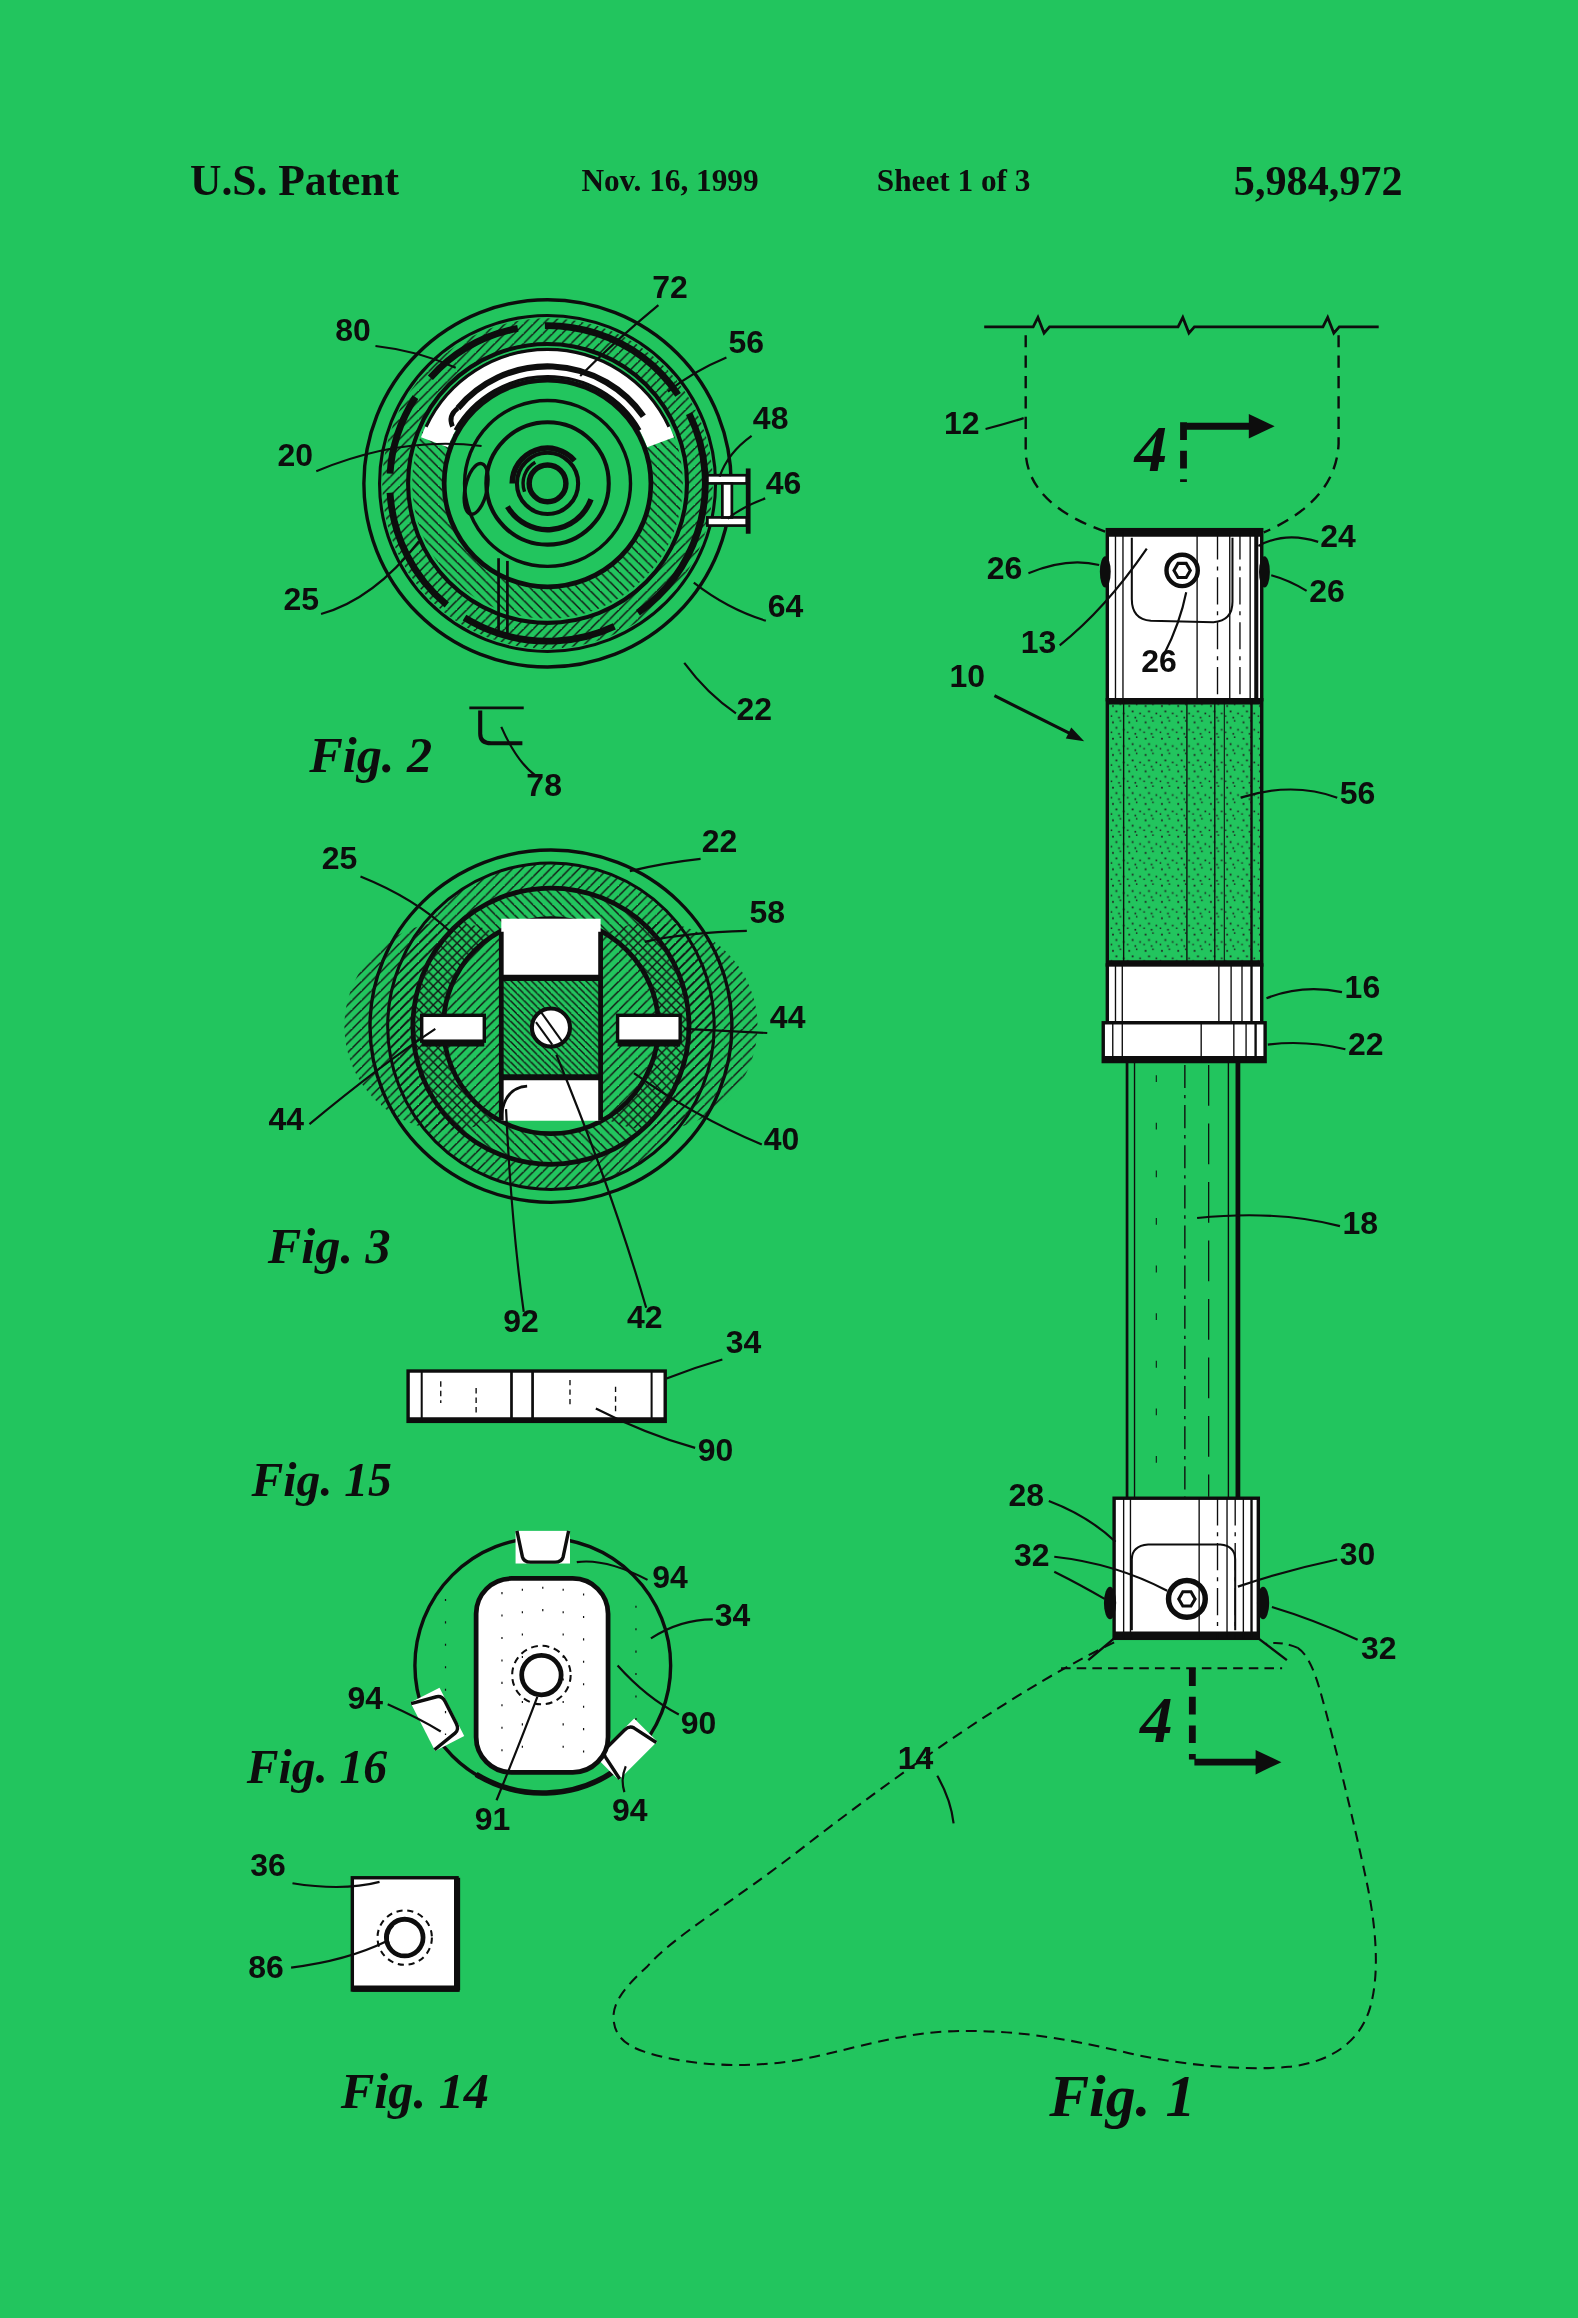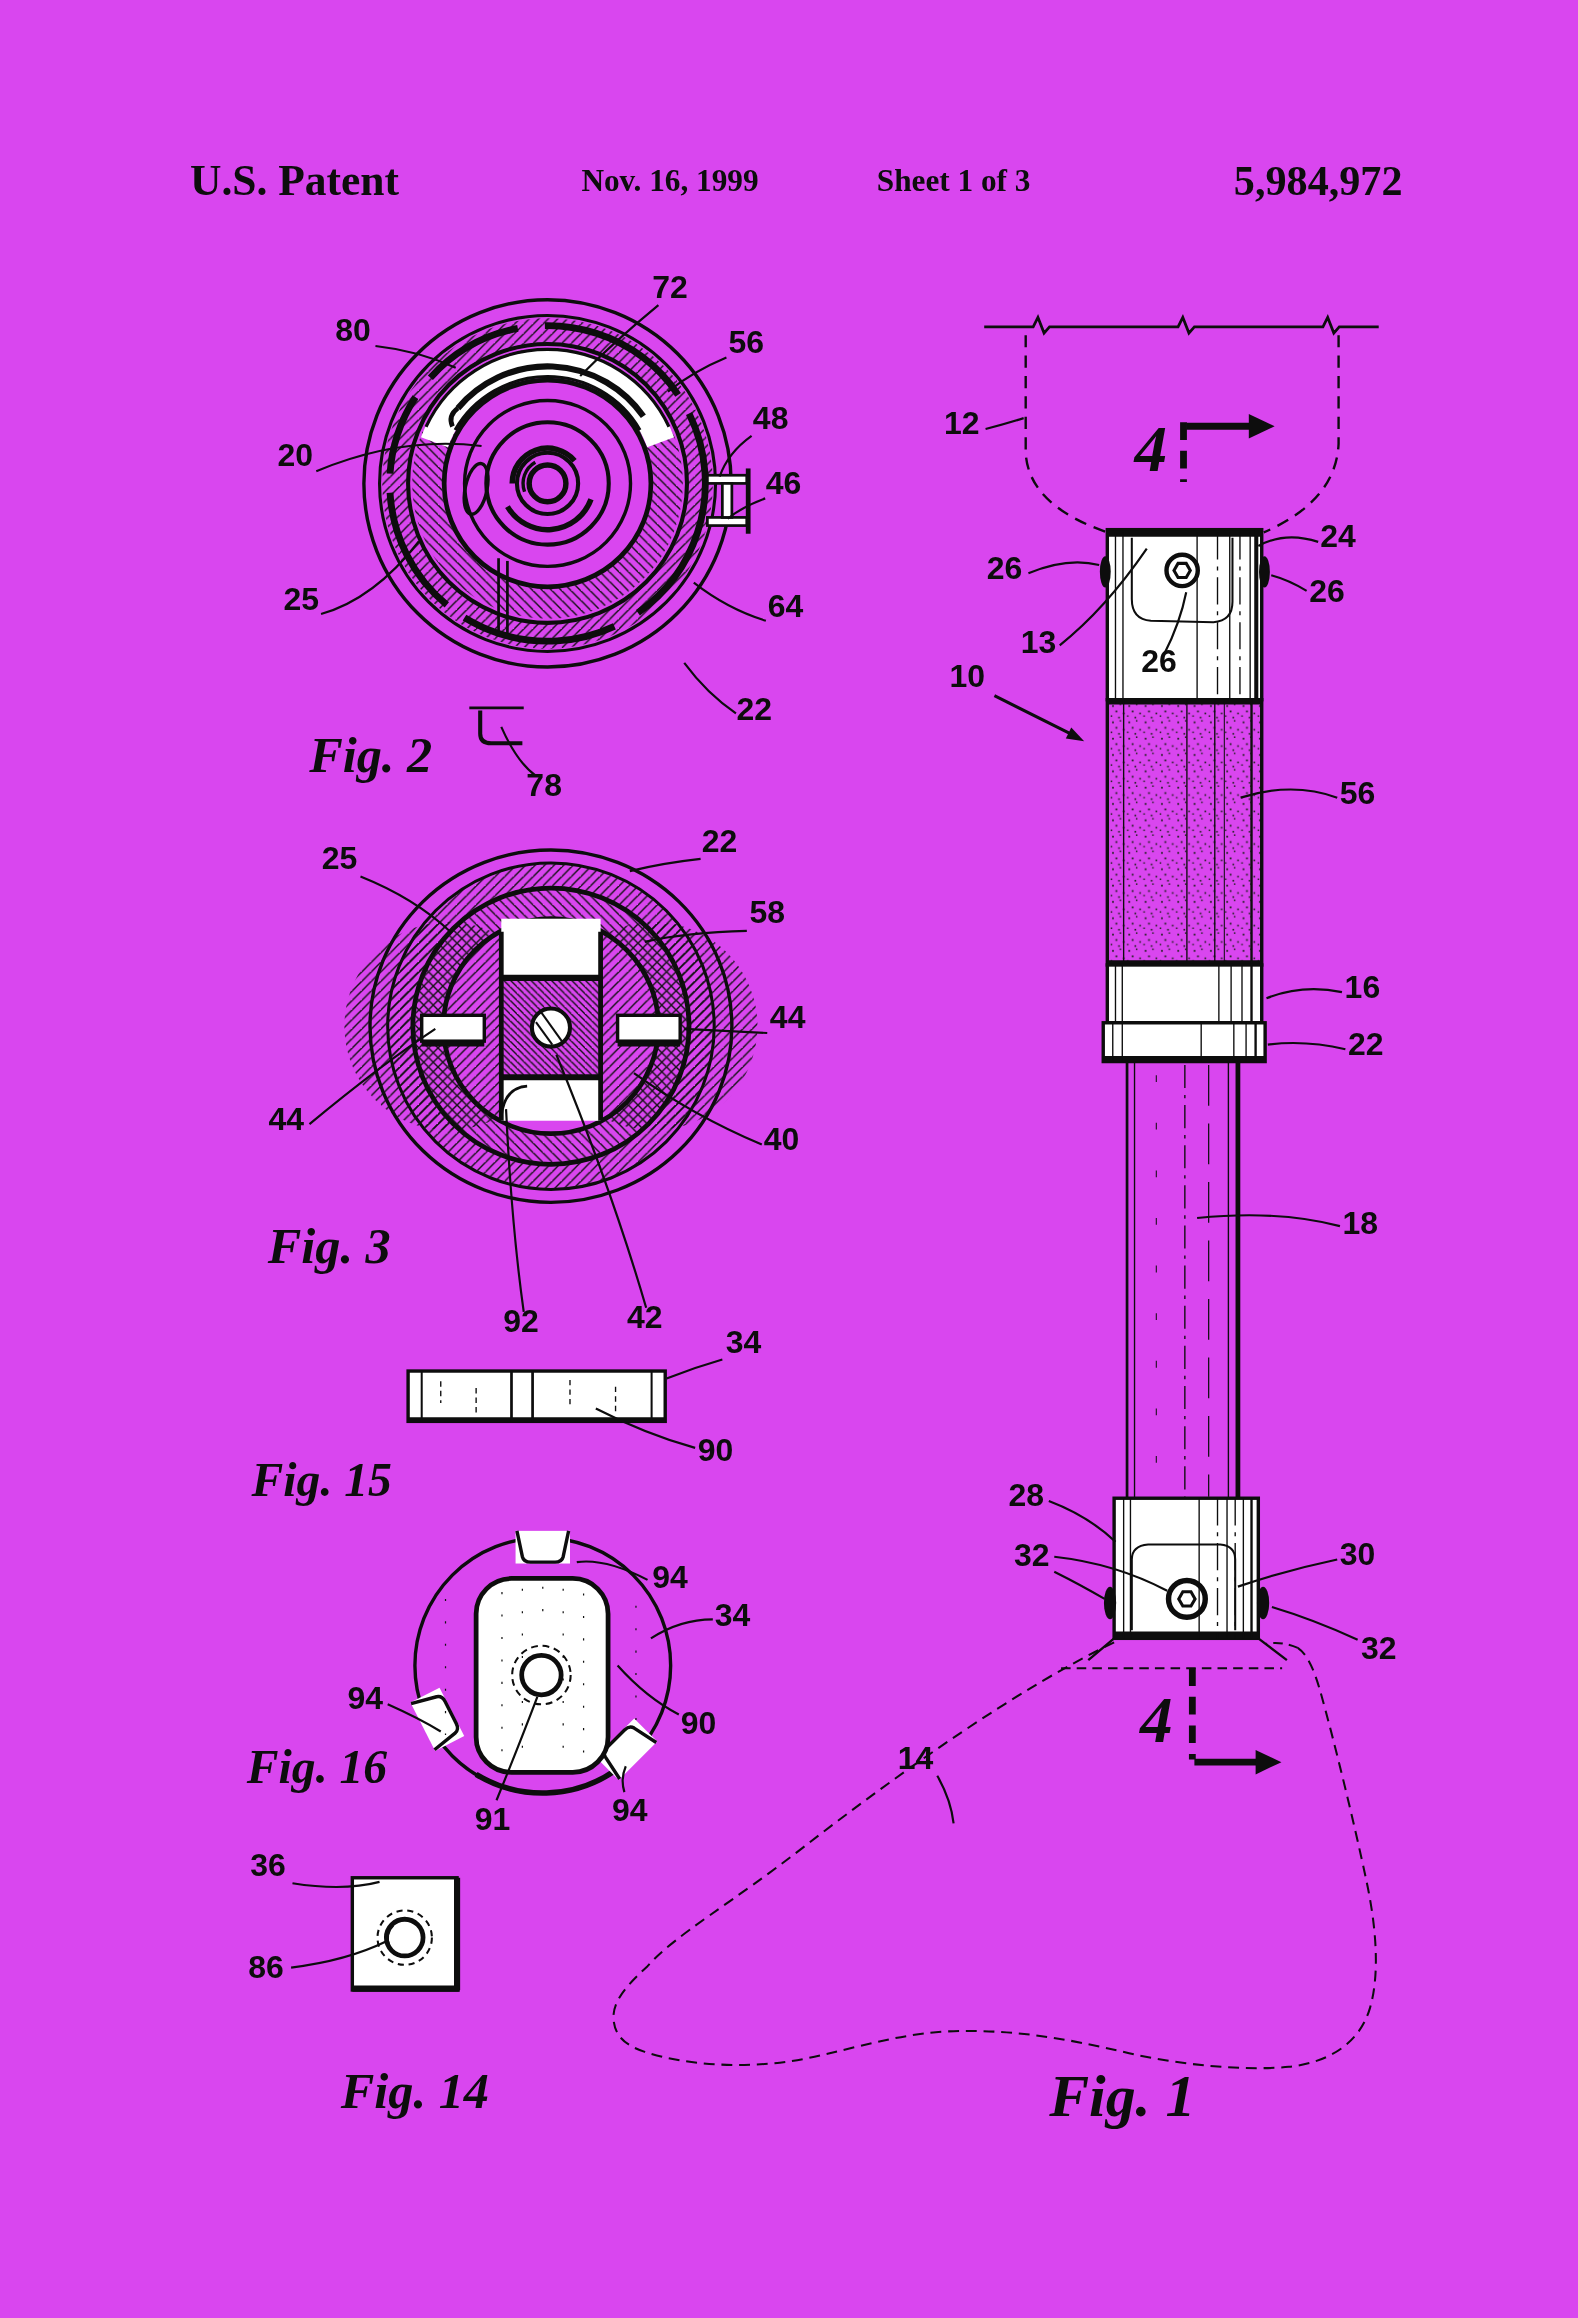--- a/index.html
+++ b/index.html
@@ -1,17 +1,17 @@
 <!DOCTYPE html>
 <html style="font-size:11px"><head>
 <meta charset="utf-8">
 <style>
   html,body{margin:0;padding:0;background:#e8e8e8;}
   #sheet{
-    width:1578px;height:2319px;background:#d946ef;position:relative;
+    width:1578px;height:2319px;background:#22c55e;position:relative;
     font-family:"Liberation Sans", sans-serif;
     text-align:center;
   }
   svg{display:block;}
   text{fill:#0d0d0d;}
   .ref{font-family:"Liberation Sans", sans-serif;font-weight:700;font-size:47px;}
   .cap{font-family:"Liberation Serif", serif;font-style:italic;font-weight:700;font-size:74px;}
   .cap-big{font-family:"Liberation Serif", serif;font-style:italic;font-weight:700;font-size:88px;}
   .cap-mid{font-family:"Liberation Serif", serif;font-style:italic;font-weight:700;font-size:70px;}
   .hdr-title{font-family:"Liberation Serif", serif;font-weight:700;font-size:64px;}

